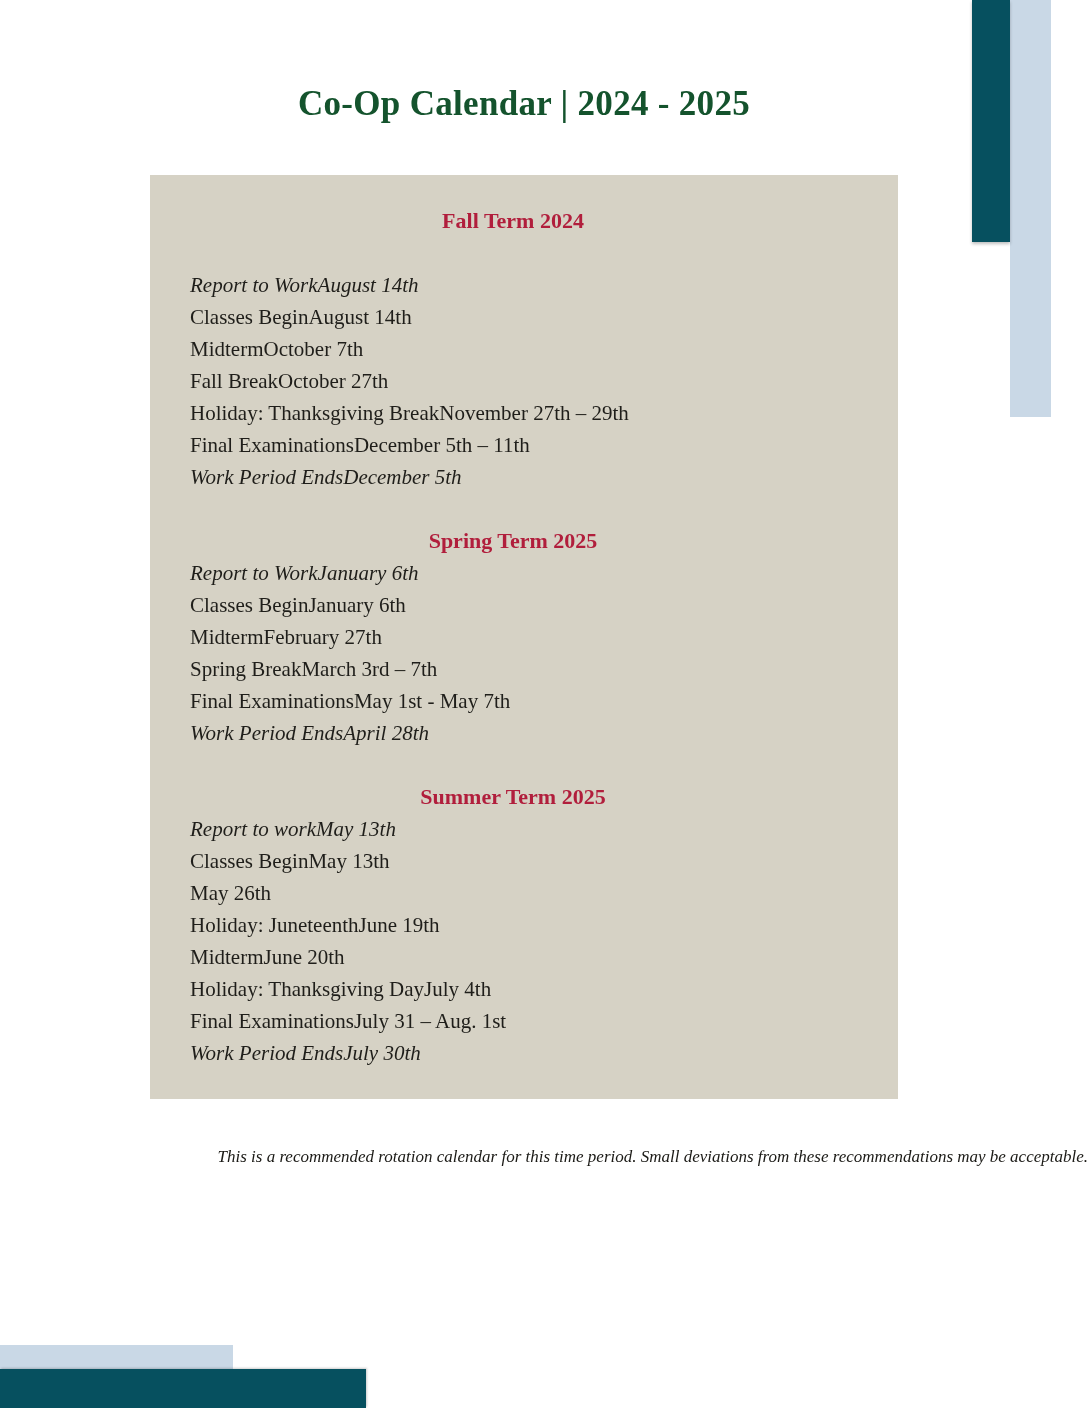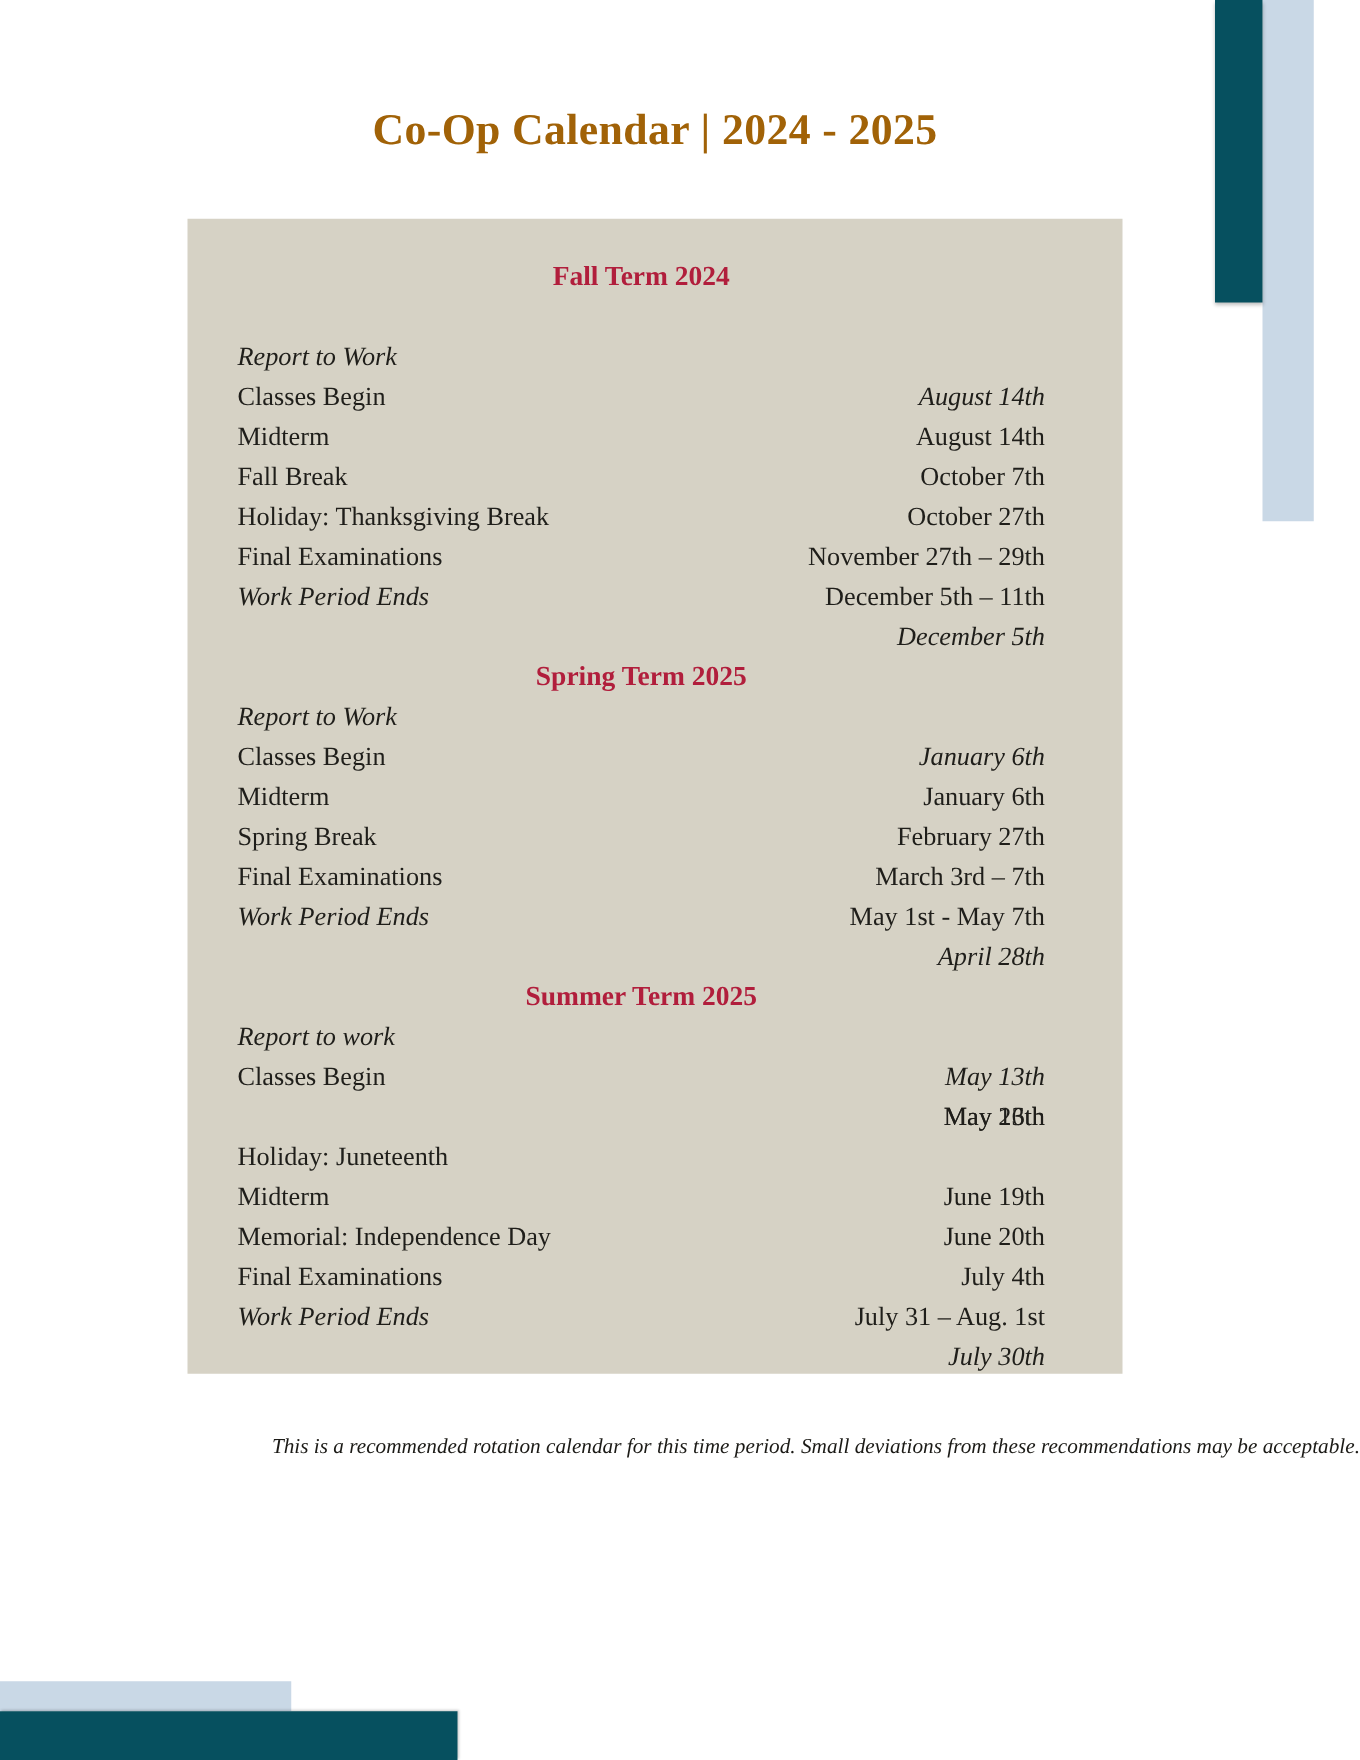--- a/index.html
+++ b/index.html
@@ -28,21 +28,21 @@
   .bar.bot-teal   { left: 0;      top: 1369px; width: 366px; height: 39px;  background: var(--accent-teal); box-shadow: 1px -1px 2px rgba(0,0,0,.2); }
   
   .title {
     position: absolute;
     left: 150px; top: 84px;
     width: 748px;
     text-align: center;
     font-size: 35px;
     font-weight: bold;
     letter-spacing: 0.3px;
-    color: #a16207;
+    color: #14532d;
   }
   
   .panel {
     position: absolute;
     left: 150px; top: 175px;
     width: 748px; height: 924px;
     background: var(--panel-beige);
     padding: 30px 62px 0 40px;
     font-size: 21px;
     line-height: 32px;
@@ -54,21 +54,20 @@
     font-weight: bold;
     height: 32px;
     line-height: 32px;
   }
   .term + .term { margin-top: 32px; }
   .term:first-child .rows { margin-top: 32px; }
   .row {
     display: flex;
     height: 32px;
     line-height: 32px;
-    flex-direction: column;
   }
   .row.italic { font-style: italic; }
   .row .label { text-align: left; }
   .row .date  { text-align: right; }
   
   .footnote {
     position: absolute;
     left: 0; top: 1145px;
     width: 1088px;
     text-align: right;
@@ -168,21 +167,21 @@
           </div>
           <div class="row">
             <span class="label">Holiday: Juneteenth</span>
             <span class="date">June 19th</span>
           </div>
           <div class="row">
             <span class="label">Midterm</span>
             <span class="date">June 20th</span>
           </div>
           <div class="row">
-            <span class="label">Memorial: Independence Day</span>
+            <span class="label">Holiday: Thanksgiving Day</span>
             <span class="date">July 4th</span>
           </div>
           <div class="row">
             <span class="label">Final Examinations</span>
             <span class="date">July 31 – Aug. 1st</span>
           </div>
           <div class="row italic">
             <span class="label">Work Period Ends</span>
             <span class="date">July 30th</span>
           </div>

